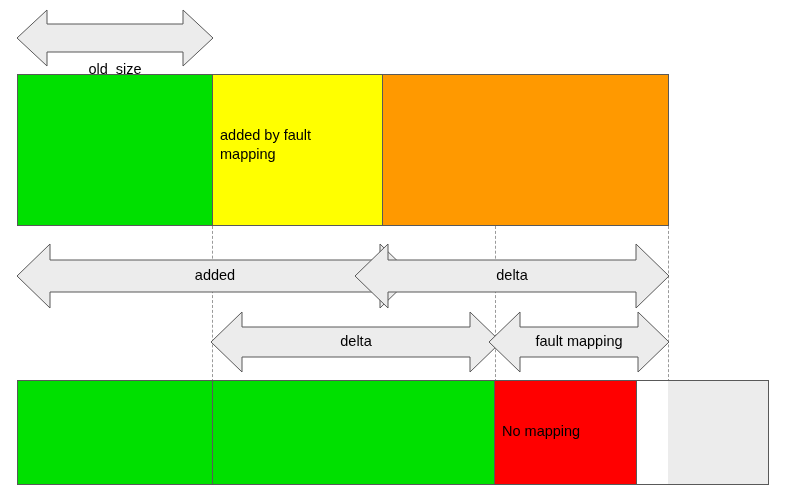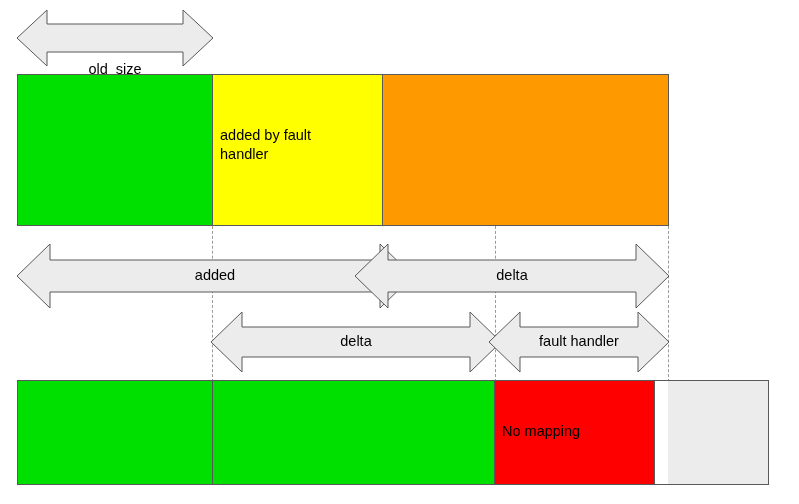--- a/index.html
+++ b/index.html
@@ -68,21 +68,21 @@
     <svg width="196" height="60" viewBox="0 0 196 60" aria-hidden="true">
       <polygon points="0,30 30,2 30,16 166,16 166,2 196,30 166,58 166,44 30,44 30,58" fill="#ececec" stroke="#595959" stroke-width="1"></polygon>
     </svg>
     <div class="arrow-label" style="left:0px; top:21px; width:196px;margin-top:32px;">old_size</div>
   </div>
 
   <div class="bar" style="left:17px; top:74px; width:652px; height:152px; background:#ffffff;">
     <div class="seg" style="left:0px; width:195px; background:#00e000;"></div>
     <div class="seg" style="left:195px; width:170px; background:#ffff00;">
       <div class="seg-label" style="top:51px;">added by fault
-handler</div>
+mapping</div>
     </div>
     <div class="seg last" style="left:365px; right:0px; background:#ff9900;"></div>
   </div>
 
   <div class="dashed" style="left:212px; top:226px; height:156px;"></div>
   <div class="dashed" style="left:495px; top:226px; height:156px;"></div>
   <div class="dashed" style="left:668px; top:226px; height:156px;"></div>
 
   <div class="arrow-wrap" style="left:17px; top:243px;">
     <svg width="396" height="66" viewBox="0 0 396 66" aria-hidden="true">
@@ -102,25 +102,25 @@
     <svg width="290" height="62" viewBox="0 0 290 62" aria-hidden="true">
       <polygon points="0,31 31,1 31,16 259,16 259,1 290,31 259,61 259,46 31,46 31,61" fill="#ececec" stroke="#595959" stroke-width="1"></polygon>
     </svg>
     <div class="arrow-label" style="left:0px; top:22px; width:290px;">delta</div>
   </div>
 
   <div class="arrow-wrap" style="left:489px; top:311px;">
     <svg width="180" height="62" viewBox="0 0 180 62" aria-hidden="true">
       <polygon points="0,31 31,1 31,16 149,16 149,1 180,31 149,61 149,46 31,46 31,61" fill="#ececec" stroke="#595959" stroke-width="1"></polygon>
     </svg>
-    <div class="arrow-label" style="left:0px; top:22px; width:180px;">fault handler</div>
+    <div class="arrow-label" style="left:0px; top:22px; width:180px;">fault mapping</div>
   </div>
 
   <div class="bar" style="left:17px; top:380px; width:752px; height:105px; background:#ffffff;">
     <div class="seg" style="left:0px; width:195px; background:#00e000;"></div>
     <div class="seg" style="left:195px; width:282px; background:#00e000;"></div>
-    <div class="seg" style="left:477px; width:160px; background:#ff0000;">
+    <div class="seg" style="left:477px; width:142px; background:#ff0000;">
       <div class="seg-label" style="top:41px;">No mapping</div>
     </div>
     <div class="seg last" style="left:650px; right:0px; background:#ececec;"></div>
   </div>
 
 </div>
 
 </body></html>

